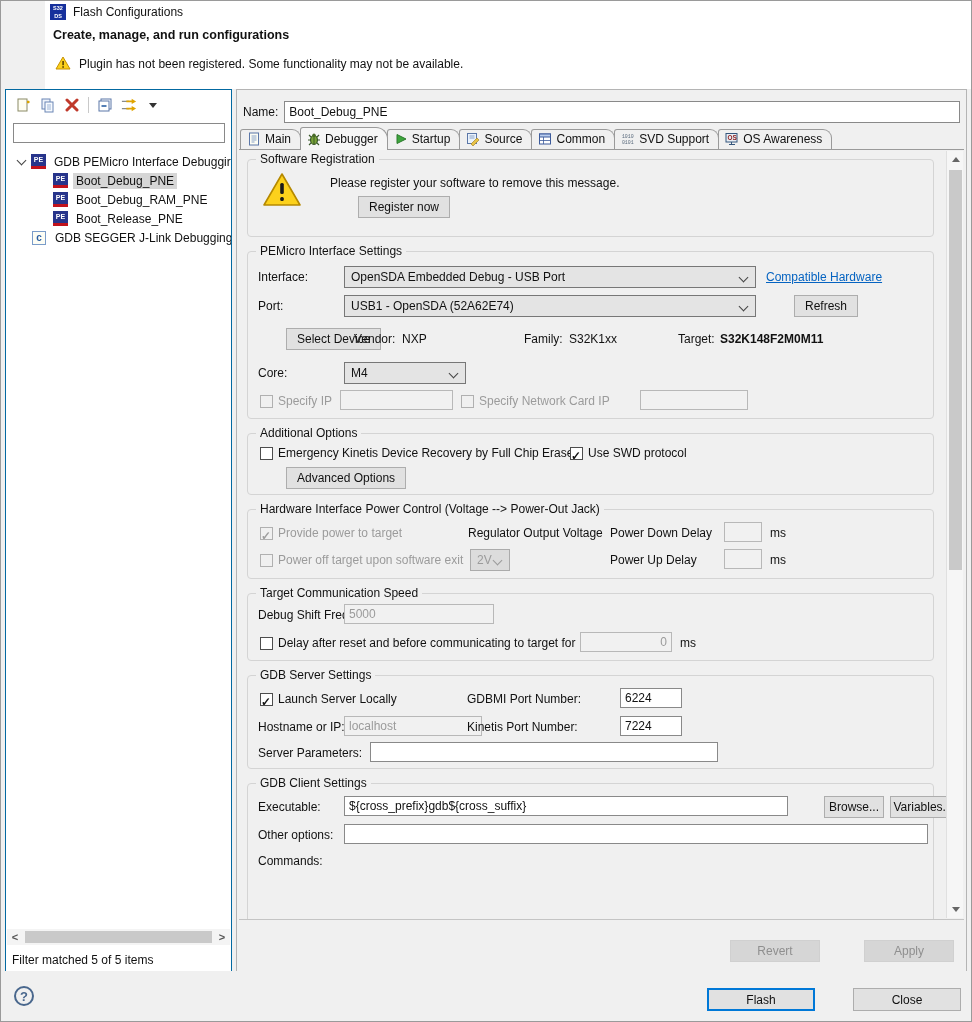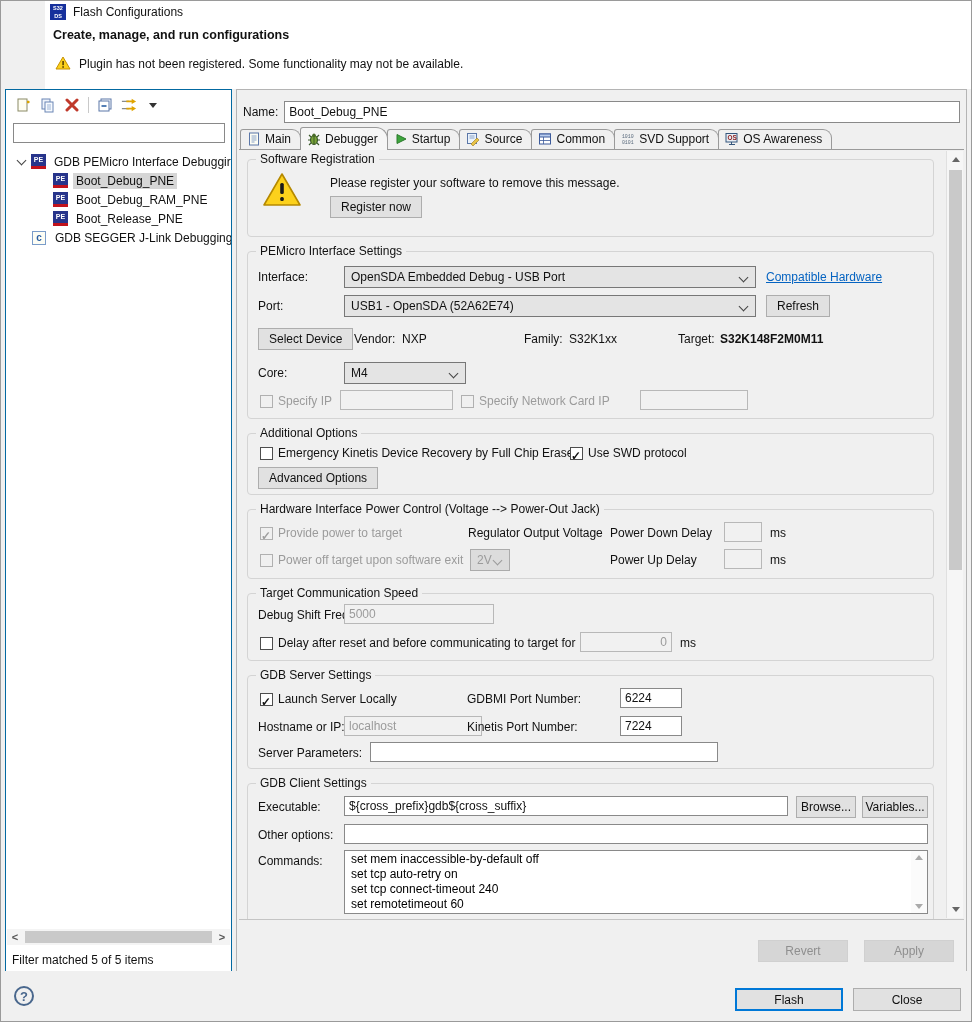--- a/index.html
+++ b/index.html
@@ -13,21 +13,21 @@
   .app-icon { position:absolute; left:5px; top:3px; width:16px; height:16px; background:#16309c; color:#fff;
               font-size:5.5px; font-weight:bold; line-height:1.4; text-align:center; padding-top:1px; }
   .title-text { position:absolute; left:28px; top:4px; font-size:12px; }
   .close-x { position:absolute; right:6px; top:1px; width:22px; height:20px; text-align:center; font-size:14px; line-height:20px; color:#222; cursor:pointer; }
   .hdr { position:absolute; left:8px; top:27px; font-weight:bold; font-size:12.5px; }
   .bolt { position:absolute; right:7px; top:44px; }
   .warnrow { position:absolute; left:10px; top:54px; height:18px; display:flex; align-items:center; gap:8px; }
 
   
   .btn { display:inline-flex; align-items:center; justify-content:center; background:#e1e1e1; border:1px solid #adadad;
-         height:22px; padding:0 10px; font-size:12px; color:#111; }
+         height:22px; padding:0 10px; font-size:12px; color:#111;margin-left:28px; }
   .btn.dis { background:#d6d6d6; color:#8f8f8f; border-color:#d0d0d0; }
   .field { background:#fff; border:1px solid #898989; height:20px; font-size:12px; padding:0 4px; font-family:"Liberation Sans",sans-serif; color:#111; }
   .field.dis { background:#f1f1f1; border-color:#b8b8b8; color:#9b9b9b; }
   .combo { position:relative; background:#e4e4e4; border:1px solid #777; height:22px; line-height:20px; padding:0 20px 0 6px;
            white-space:nowrap; overflow:hidden; }
   .combo::after { content:""; position:absolute; right:8px; top:7px; width:6px; height:6px;
                   border-right:1px solid #444; border-bottom:1px solid #444; transform:rotate(45deg); }
   .combo.dis { color:#9b9b9b; border-color:#ababab; background:#dcdcdc; }
   .combo.dis::after { border-color:#9b9b9b; }
   .cb { position:relative; display:inline-block; width:13px; height:13px; background:#fff; border:1px solid #4d4d4d; flex:none; }
@@ -434,30 +434,20 @@
           <input class="at field" style="left: 86px; width: 444px;" type="text" value="${cross_prefix}gdb${cross_suffix}">
           <span class="at btn" style="left:538px; width:60px">Browse...</span>
           <span class="at btn" style="left:604px; width:66px">Variables...</span>
         </div>
         <div class="r" style="top:40px">
           <span class="at" style="left:0">Other options:</span>
           <input class="at field" style="left: 86px; width: 584px;" type="text" value="">
         </div>
         <div class="r" style="top:66px; height:70px">
           <span class="at" style="left:0">Commands:</span>
-          <span class="at cmdwrap" style="left:86px; width:584px">
-            <textarea spellcheck="false" style="">set mem inaccessible-by-default off
-set tcp auto-retry on
-set tcp connect-timeout 240
-set remotetimeout 60</textarea>
-            <span class="cmd-sb">
-                <span class="tri-up"></span>
-                <span class="tri-down"></span>
-              </span>
-          </span>
         </div>
       </div>
 
       <div class="vscroll">
         <span class="vs-up">
             <span class="tri-up"></span>
           </span>
         <span class="vs-thumb"></span>
         <span class="vs-down">
             <span class="tri-down"></span>

